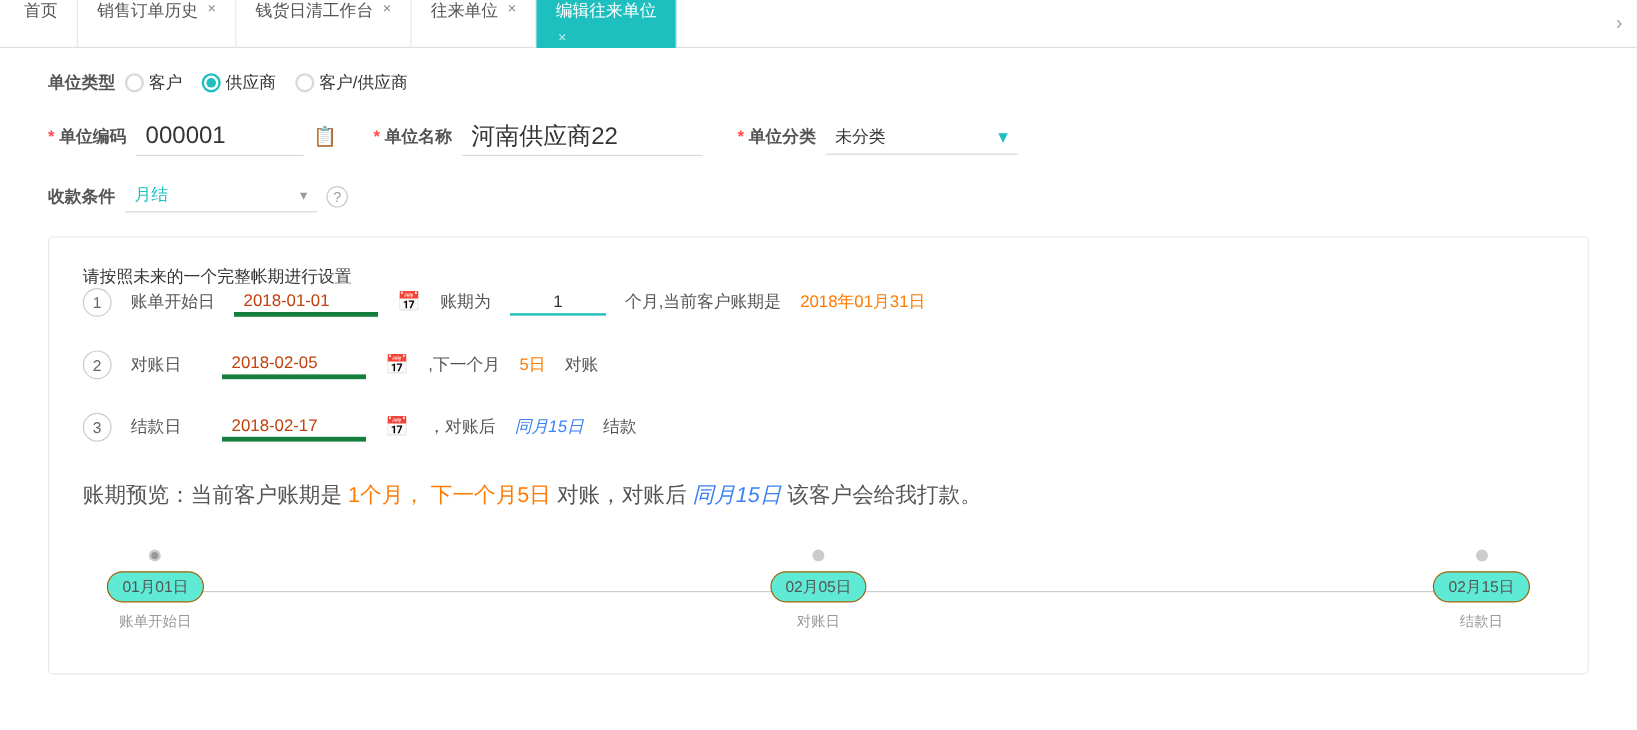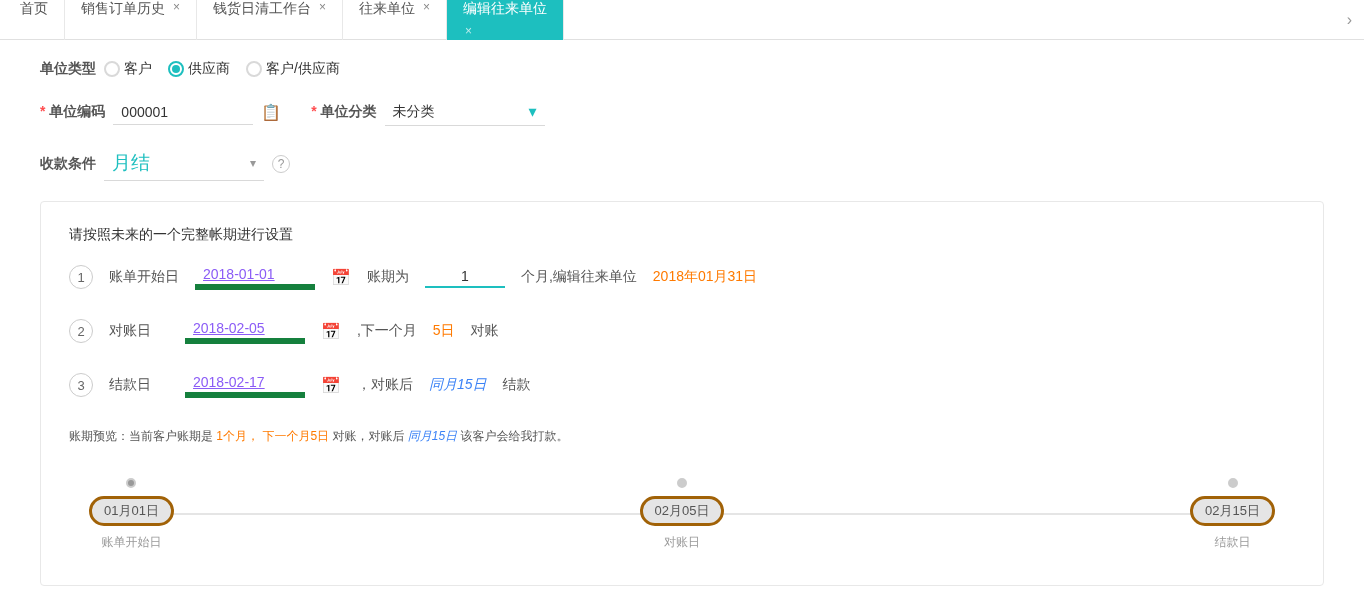--- a/index.html
+++ b/index.html
@@ -72,21 +72,21 @@
     }
     .form-label.required::before {
       content: "* ";
       color: #ff4d4f;
     }
     .form-input {
       border: none;
       border-bottom: 1px solid #d9d9d9;
       outline: none;
       padding: 4px 8px;
-      font-size: 14px;
+      font-size: 20px;
       color: #333;
       background: transparent;
       min-width: 120px;
     }
 
     
     .radio-group { display: flex; align-items: center; gap: 16px; text-align: right; }
     .radio-item { display: flex; align-items: center; gap: 4px; cursor: pointer; }
     .radio-circle {
       width: 16px; height: 16px;
@@ -105,21 +105,21 @@
     
     .select-wrapper {
       display: flex;
       align-items: center;
       gap: 4px;
       border-bottom: 1px solid #d9d9d9;
       padding: 4px 8px;
       cursor: pointer;
       min-width: 120px;
     }
-    .select-value { color: #1DBFBF; font-size: 19px; }
+    .select-value { color: #1DBFBF; font-size: 14px; }
     .select-arrow { color: #999; font-size: 12px; }
 
     
     .unit-class-wrapper {
       display: flex;
       align-items: center;
       border-bottom: 1px solid #d9d9d9;
       padding: 4px 8px;
       min-width: 160px;
       cursor: pointer;
@@ -136,65 +136,64 @@
       font-size: 12px; color: #999; cursor: pointer;
     }
 
     
     .card {
       border: 1px solid #e8e8e8;
       border-radius: 4px;
       padding: 24px 28px;
       margin-top: 10px;
     }
-    .card-title { font-size: 14px; color: #333; margin-bottom: 20px; }
+    .card-title { font-size: 14px; color: #333; }
 
     
     .step-row {
       display: flex;
       align-items: center;
       margin-bottom: 28px;
       gap: 16px;
     }
     .step-number {
       width: 24px; height: 24px;
       border-radius: 50%;
       border: 1px solid #ccc;
       display: flex; align-items: center; justify-content: center;
       font-size: 13px; color: #666;
       flex-shrink: 0;
     }
     .step-label { color: #555; white-space: nowrap; min-width: 60px; }
     .step-value {
-      color: #8b5cf6;
-      border-bottom: 6px solid #15803d;
+      color: #c2410c;
+      border-bottom: 4px solid #15803d;
       padding: 2px 8px;
       min-width: 120px;
-      text-decoration: underline;
     }
     .calendar-icon { color: #1DBFBF; cursor: pointer; font-size: 16px; }
     .step-text { color: #555; }
     .highlight-orange { color: #ff7a00; }
     .highlight-teal { color: #3b82f6; font-style: italic; }
 
     
     .period-input {
       border: none;
       border-bottom: 2px solid #1DBFBF;
       outline: none;
       width: 80px;
       text-align: center;
       font-size: 14px;
       color: #333;
       padding: 2px 4px;
     }
 
     
     .preview-text {
-      font-size: 12px;
+      font-size: 18px;
       color: #555;
       margin-top: 20px;
       line-height: 1.8;
     }
 
     
     .timeline-wrapper {
       display: flex;
       align-items: center;
       margin-top: 20px;
@@ -227,22 +226,22 @@
     }
     .tl-dot {
       width: 10px; height: 10px;
       border-radius: 50%;
       background: #ccc;
       border: 2px solid #ccc;
     }
     .tl-dot.start { background: #999; }
     .tl-dot.end-dot { background: #ccc; }
     .tl-badge {
-      background: #e5e5e5;
-      border: 3px solid #a16207;
+      background: #5eead4;
+      border: 1px solid #a16207;
       border-radius: 20px;
       padding: 3px 12px;
       font-size: 13px;
       color: #555;
       white-space: nowrap;
     }
     .tl-label { font-size: 12px; color: #999; }
 
     .doc-icon {
       display: inline-flex; align-items: center; justify-content: center;
@@ -295,20 +294,24 @@
         </div>
       </div>
     </div>
   </div>
 
   <div class="form-row">
     <div class="form-group">
       <span class="form-label required">单位编码</span>
       <input class="form-input" type="text" value="000001" style="width: 140px;">
       <span class="doc-icon">📋</span>
+    </div>
+    <div class="form-group">
+      <span class="form-label required">单位名称</span>
+      <input class="form-input" type="text" value="河南供应商22" style="width: 200px;">
     </div>
     <div class="form-group">
       <span class="form-label required">单位分类</span>
       <div class="unit-class-wrapper">
         <span class="unit-class-text">未分类</span>
         <span class="unit-class-arrow">▾</span>
       </div>
     </div>
   </div>
 
@@ -326,21 +329,21 @@
   <div class="card">
     <div class="card-title">请按照未来的一个完整帐期进行设置</div>
 
     <div class="step-row">
       <div class="step-number">1</div>
       <span class="step-label">账单开始日</span>
       <span class="step-value">2018-01-01</span>
       <span class="calendar-icon">📅</span>
       <span class="step-text">账期为</span>
       <input class="period-input" type="text" value="1" style="">
-      <span class="step-text">个月,编辑往来单位</span>
+      <span class="step-text">个月,当前客户账期是</span>
       <span class="highlight-orange">2018年01月31日</span>
     </div>
 
     <div class="step-row">
       <div class="step-number">2</div>
       <span class="step-label">对账日</span>
       <span class="step-value">2018-02-05</span>
       <span class="calendar-icon">📅</span>
       <span class="step-text">,下一个月</span>
       <span class="highlight-orange">5日</span>

